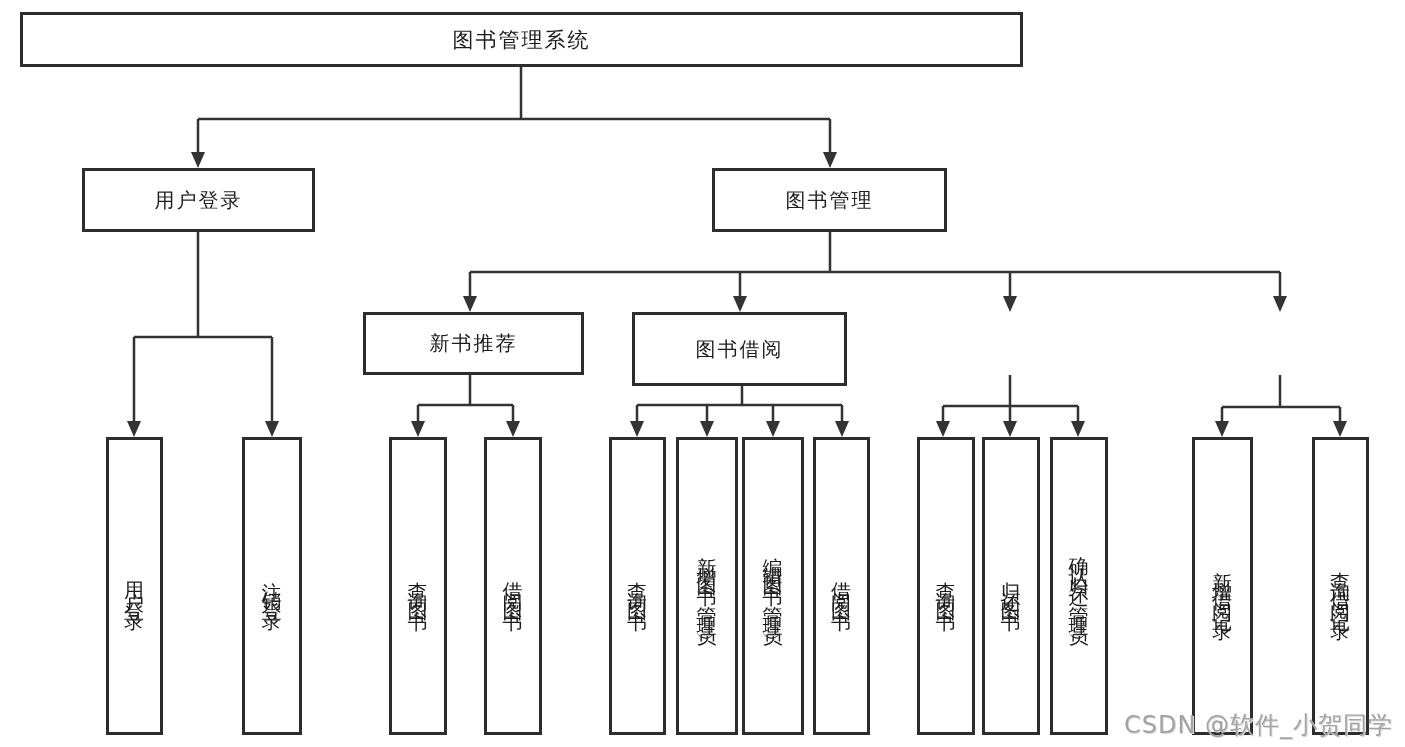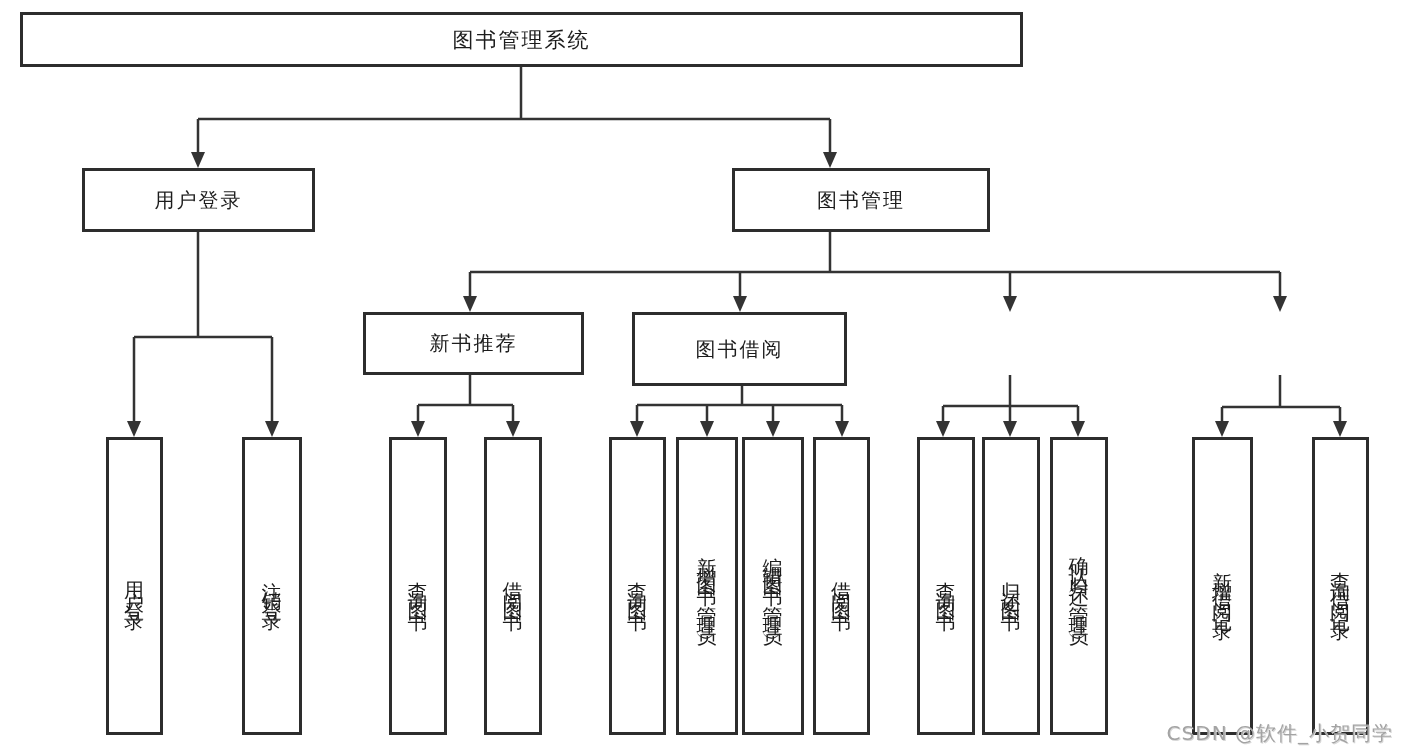--- a/index.html
+++ b/index.html
@@ -12,21 +12,21 @@
     position:absolute;background:#ffffff;border:3px solid #2d2d2d;box-sizing:border-box;
     display:flex;align-items:center;justify-content:center;color:#1c1c1c;
   }
   .hlabel{font-size:20px;letter-spacing:2px;white-space:nowrap;}
   .root .hlabel{font-size:21px;}
   .vlabel{
     writing-mode:vertical-rl;text-orientation:mixed;
     font-size:20px;line-height:1;letter-spacing:10px;white-space:nowrap;
   }
   .watermark{
-    position:absolute;right:12px;bottom:0;font-size:20px;letter-spacing:1px;
+    position:absolute;right:12px;bottom:6px;font-size:24px;letter-spacing:1px;
     color:#a3a3a3;text-shadow:1px 1px 0 #d8d8d8;white-space:nowrap;
   }
 </style>
 </head>
 <body>
 
 <div class="canvas">
 
   <svg class="connectors" width="1405" height="747" viewBox="0 0 1405 747">
     <g stroke="#333333" stroke-width="2.5" fill="none">
@@ -68,21 +68,21 @@
     </g>
   </svg>
 
   <div class="box root" style="left:20px;top:12px;width:1003px;height:55px">
     <span class="hlabel">图书管理系统</span>
   </div>
 
   <div class="box" style="left:82px;top:168px;width:233px;height:64px">
     <span class="hlabel">用户登录</span>
   </div>
-  <div class="box" style="left:732px;top:168px;width:258px;height:64px">
+  <div class="box" style="left:712px;top:168px;width:235px;height:64px">
     <span class="hlabel">图书管理</span>
   </div>
 
   <div class="box" style="left:363px;top:312px;width:221px;height:63px">
     <span class="hlabel">新书推荐</span>
   </div>
   <div class="box" style="left:632px;top:312px;width:215px;height:74px">
     <span class="hlabel">图书借阅</span>
   </div>
 

